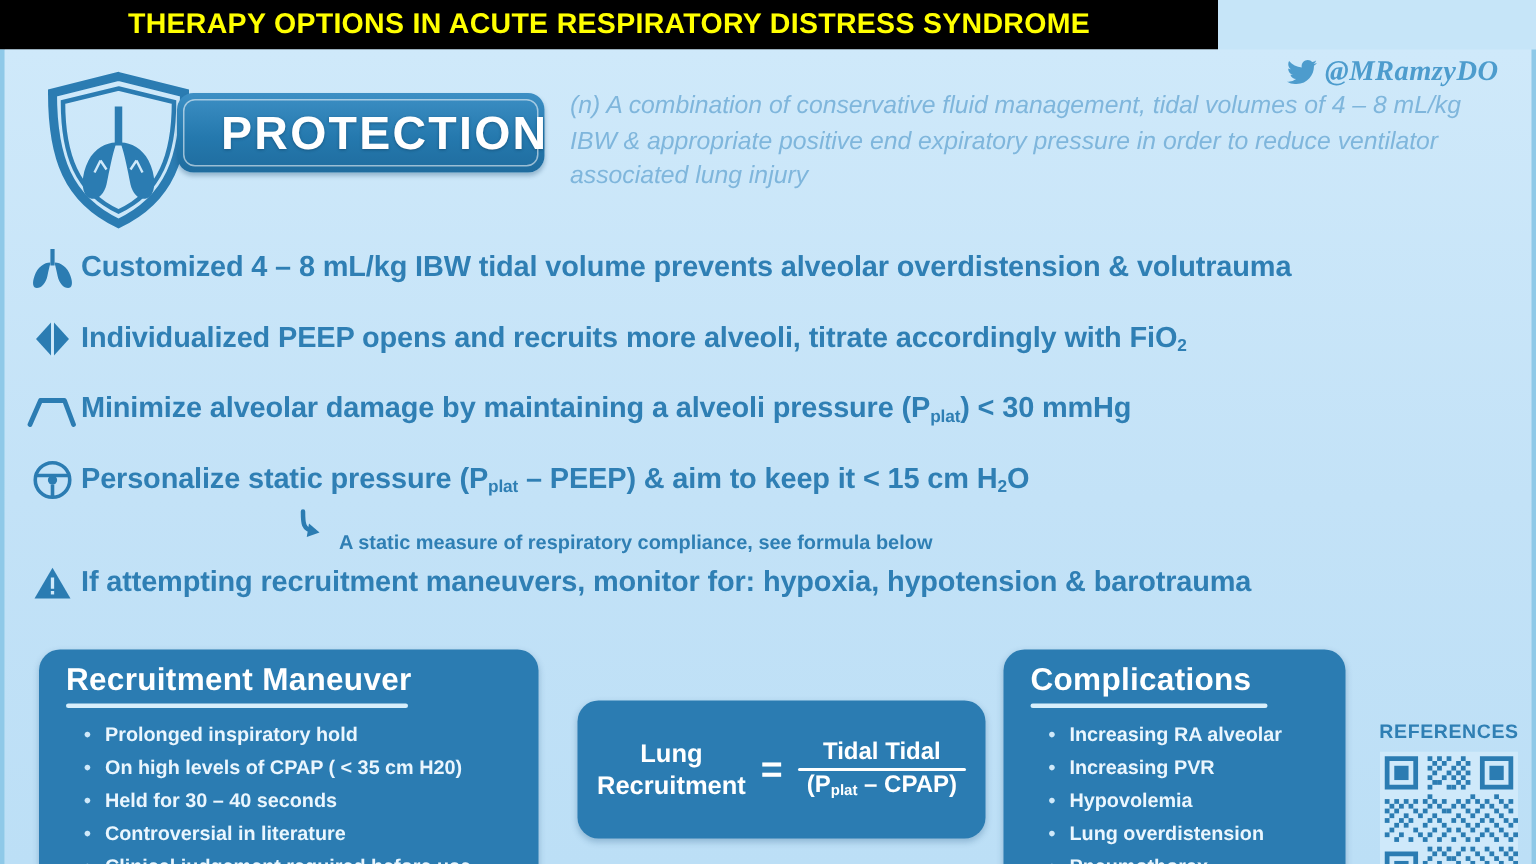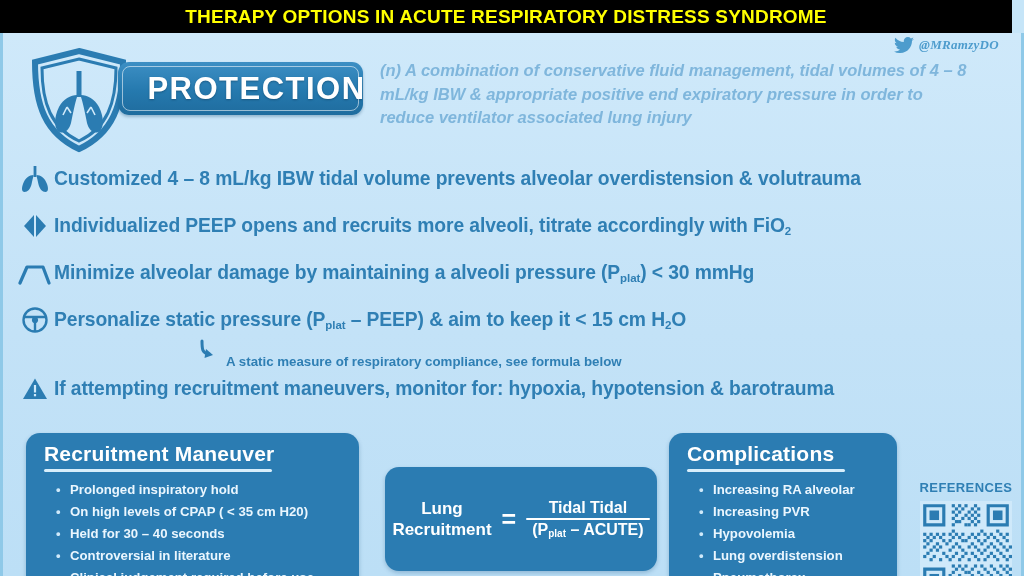--- a/index.html
+++ b/index.html
@@ -4,21 +4,21 @@
 <style>
   html,body{margin:0;padding:0;}
   body{
     width:1024px;height:576px;overflow:hidden;
     background:#c6e5f8;
     font-family:"Liberation Sans", sans-serif;
     position:relative;
   }
   
   .titlebar{
-    position:absolute;left:0;top:0;width:1012px;height:33px;
+    position:absolute;left:0;top:0;width:812px;height:33px;
     background:#000;display:flex;align-items:center;justify-content:center;
   }
   .titlebar .t{
     color:#ffff00;font-weight:bold;font-size:19px;letter-spacing:.2px;
     font-family:"Liberation Sans", sans-serif;white-space:nowrap;
   }
   
   .canvas{
     position:absolute;left:0;top:33px;width:1024px;height:543px;
     background:linear-gradient(180deg,#cfe9fa 0%,#c3e2f7 55%,#bcdff6 100%);
@@ -39,27 +39,27 @@
   }
   .badge .lab{
     position:absolute;left:16px;top:0;width:100%;height:100%;
     display:flex;align-items:center;justify-content:center;
     color:#fff;font-weight:bold;font-size:31px;letter-spacing:1.5px;
     text-shadow:0 1px 2px rgba(10,50,80,.45);
   }
   .definition{
     position:absolute;left:377px;top:26px;width:595px;
     font-style:italic;font-size:16.5px;line-height:23.5px;
-    color:#7fb6dc;font-weight:700;
+    color:#7fb6dc;font-weight:400;
   }
   .twitter{
     position:absolute;right:22px;top:4px;display:flex;align-items:center;gap:5px;
   }
   .twitter .handle{
-    color:#4d9ccd;font-size:13px;font-style:italic;font-weight:bold;
+    color:#4d9ccd;font-size:19px;font-style:italic;font-weight:bold;
     font-family:"Liberation Serif", serif;letter-spacing:.3px;
   }
   
   .bullets{position:absolute;left:0;top:122px;width:1024px;}
   .brow{display:flex;align-items:center;height:47px;padding-left:13px;}
   .bicon{width:38px;height:34px;flex:none;display:flex;align-items:center;justify-content:center;}
   .btext{
     color:#2f7fb4;font-weight:bold;font-size:19.3px;white-space:nowrap;
     letter-spacing:-.1px;
   }
@@ -88,21 +88,21 @@
   }
   .panel li .dot{
     width:14px;flex:none;color:#cfe9fa;font-size:13px;line-height:20px;
   }
   #recruitment{left:23px;top:400px;width:333px;height:158px;}
   #recruitment .rule{width:228px;}
   #complications{left:666px;top:400px;width:228px;height:158px;}
   #complications .rule{width:158px;}
   
   #formula{
-    left:382px;top:434px;width:272px;height:104px;
+    left:382px;top:434px;width:272px;height:92px;
     display:flex;align-items:center;justify-content:center;
   }
   .fml{display:flex;align-items:center;gap:10px;padding:0 12px;}
   .fml .lhs{
     color:#fff;font-weight:bold;font-size:17px;line-height:21px;text-align:center;
   }
   .fml .eq{color:#fff;font-weight:bold;font-size:25px;}
   .frac{display:flex;flex-direction:column;align-items:center;}
   .frac .num,.frac .den{
     color:#fff;font-weight:bold;font-size:16px;padding:1px 6px;white-space:nowrap;
@@ -245,21 +245,21 @@
   <div class="panel" id="formula">
     <div class="fml">
       <div class="lhs">
         <div>Lung</div>
         <div>Recruitment</div>
       </div>
       <div class="eq">=</div>
       <div class="frac">
         <div class="num">Tidal Tidal</div>
         <div class="bar"></div>
-        <div class="den"><span>(P</span><sub>plat</sub><span> – ACUTE)</span></div>
+        <div class="den"><span>(P</span><sub>plat</sub><span> – CPAP)</span></div>
       </div>
     </div>
   </div>
 
   <div class="panel" id="complications">
     <h3>Complications</h3>
     <div class="rule"></div>
     <ul>
       <li>
           <span class="dot">•</span>

